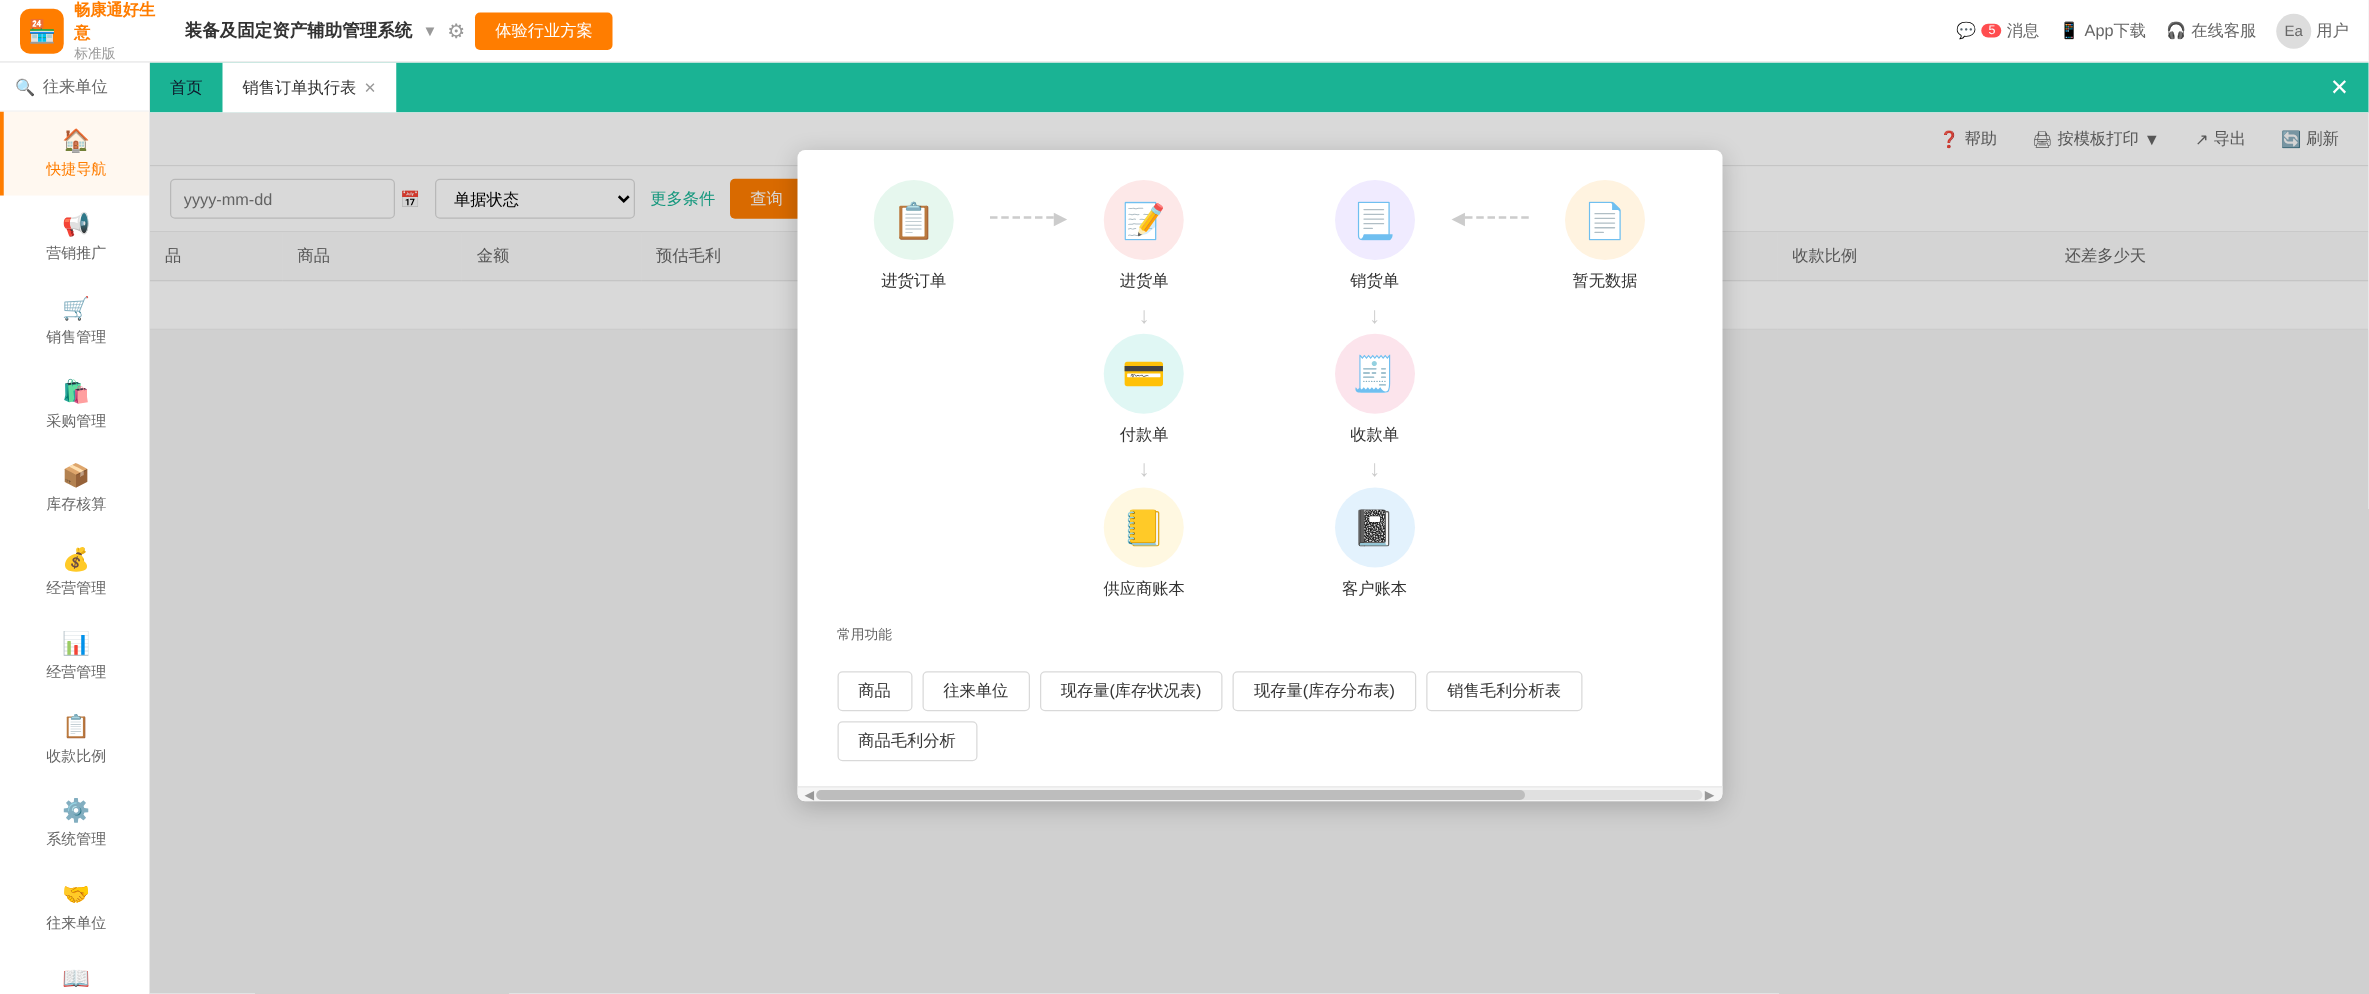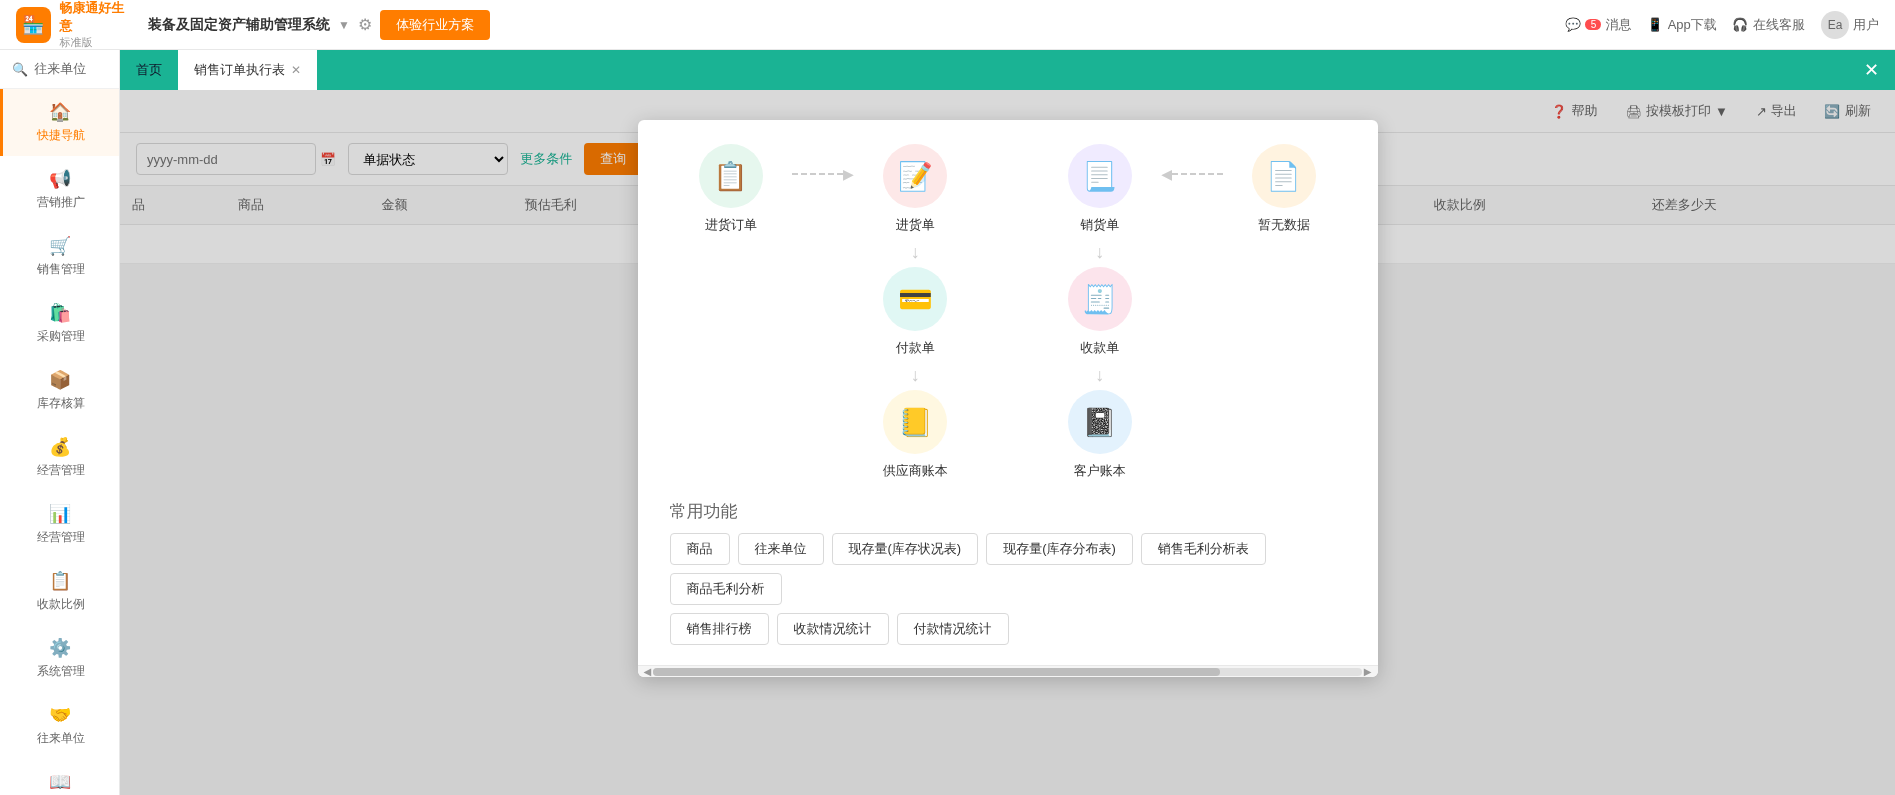--- a/index.html
+++ b/index.html
@@ -138,21 +138,21 @@
       font-size: 28px;
     }
     .flow-circle.green { background: #e6f7ee; }
     .flow-circle.red-light { background: #fde8e8; }
     .flow-circle.purple { background: #f0ebff; }
     .flow-circle.orange { background: #fff3e0; }
     .flow-label { font-size: 13px; color: #333; }
 
     
     .common-func { margin-top: 8px; }
-    .common-title { font-size: 17px; color: #666; margin-bottom: 10px; }
+    .common-title { font-size: 11px; color: #666; margin-bottom: 22px; }
     .func-buttons { display: flex; flex-wrap: wrap; gap: 8px; }
     .func-btn {
       border: 1px solid #d9d9d9; background: #fff; color: #333;
       padding: 6px 16px; border-radius: 4px; cursor: pointer; font-size: 13px;
     }
 
     
     .modal-scrollbar {
       height: 12px; background: #f5f5f5; display: flex; align-items: center; padding: 2px 4px;
       border-top: 1px solid #e8e8e8;
@@ -431,25 +431,20 @@
             <div class="common-func">
               <div class="common-title">常用功能</div>
               <div class="func-buttons">
                 <button class="func-btn">商品</button>
                 <button class="func-btn">往来单位</button>
                 <button class="func-btn">现存量(库存状况表)</button>
                 <button class="func-btn">现存量(库存分布表)</button>
                 <button class="func-btn">销售毛利分析表</button>
                 <button class="func-btn">商品毛利分析</button>
               </div>
-              <div class="func-buttons" style="margin-top:8px;">
-                <button class="func-btn">销售排行榜</button>
-                <button class="func-btn">收款情况统计</button>
-                <button class="func-btn">付款情况统计</button>
-              </div>
             </div>
 
           </div>
 
           <div class="modal-scrollbar">
             <span class="scroll-arrow">◀</span>
             <div class="scrollbar-track">
               <div class="scrollbar-thumb"></div>
             </div>
             <span class="scroll-arrow">▶</span>

